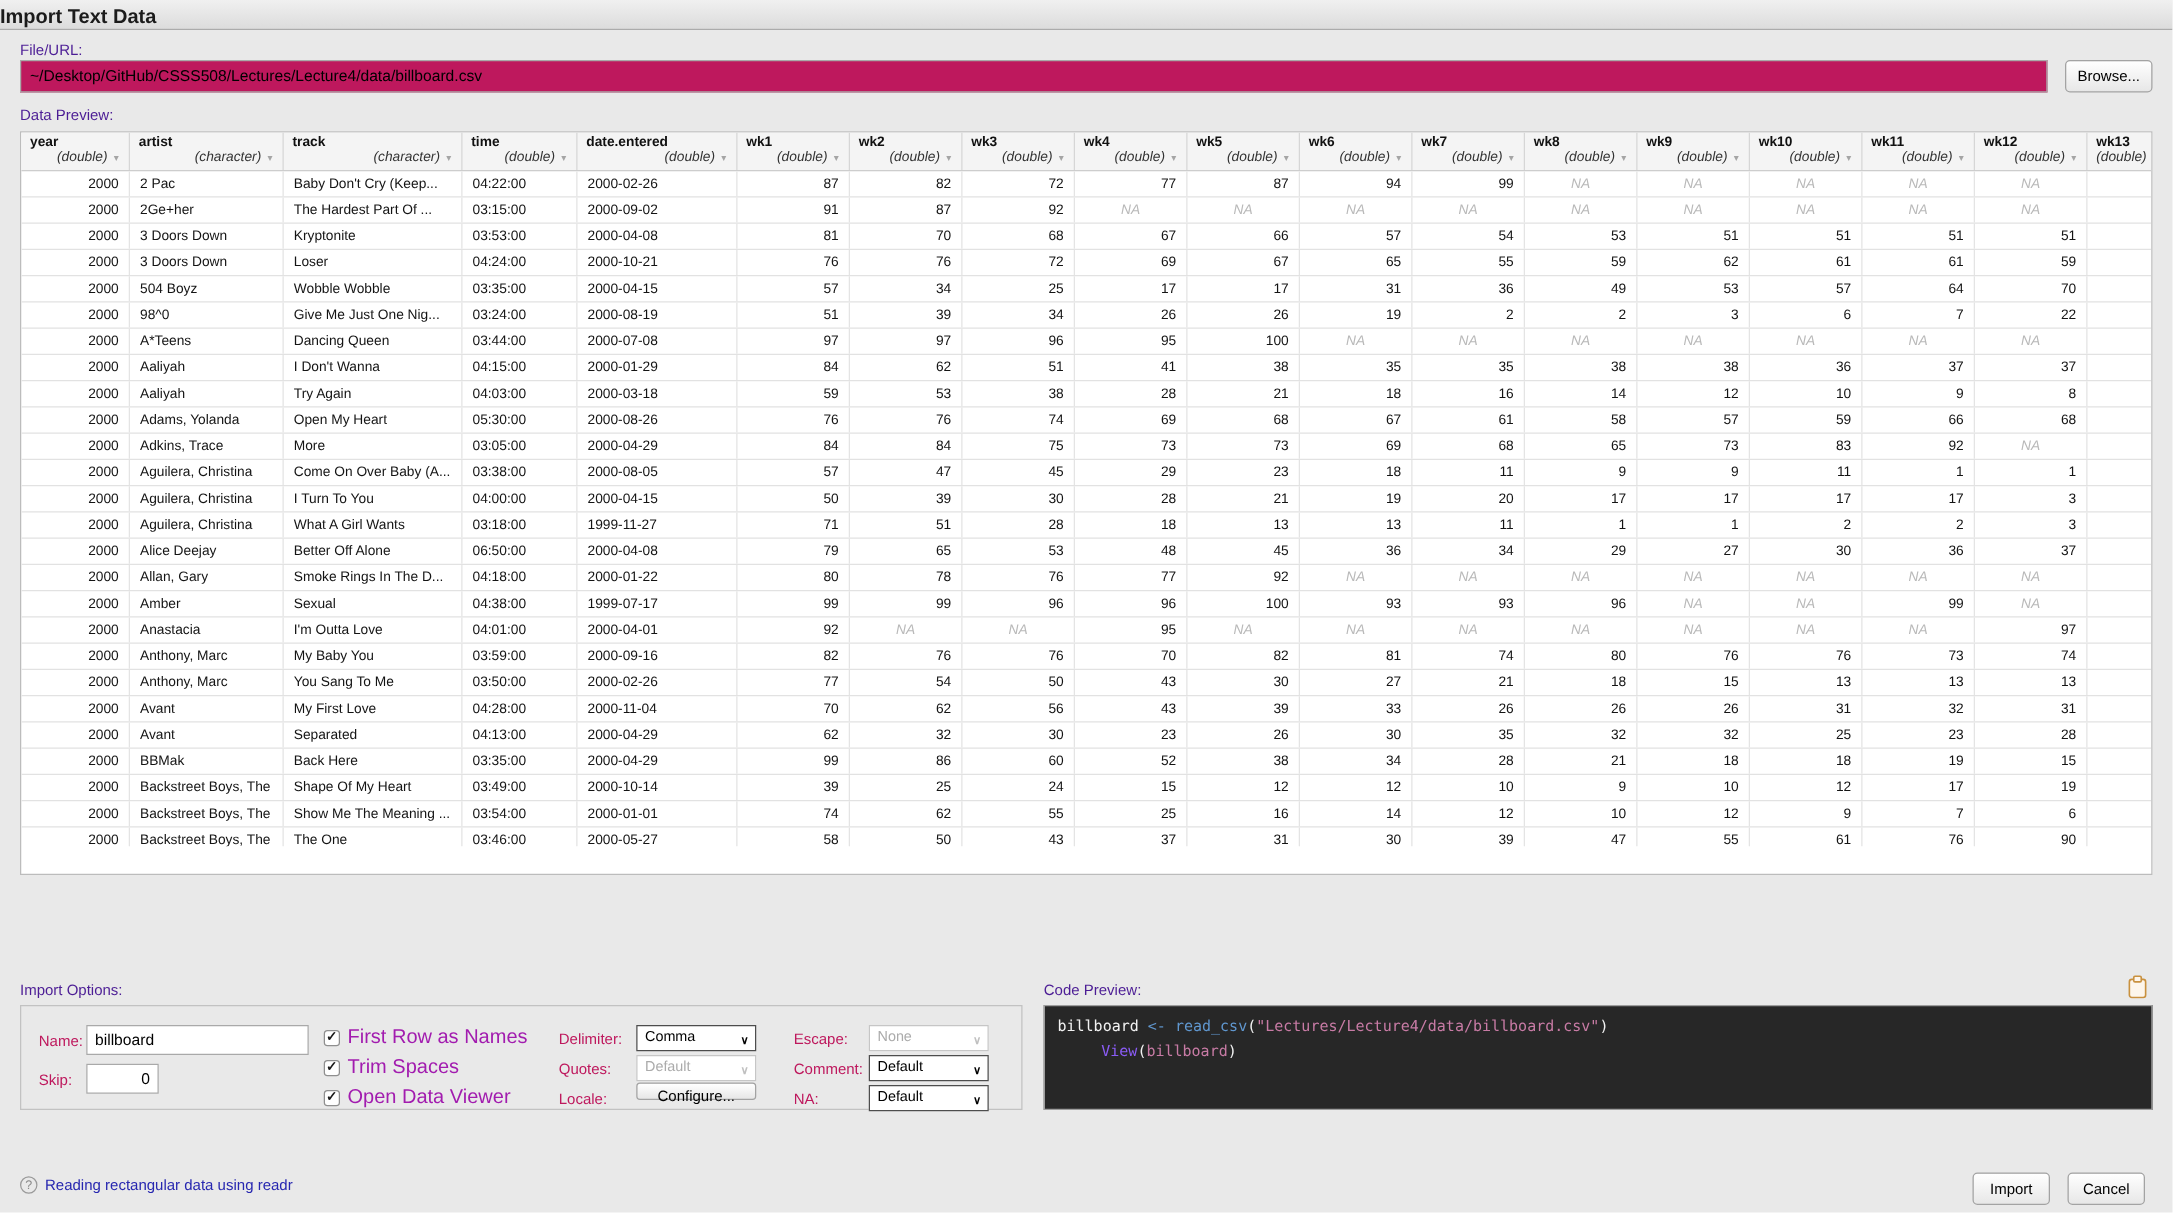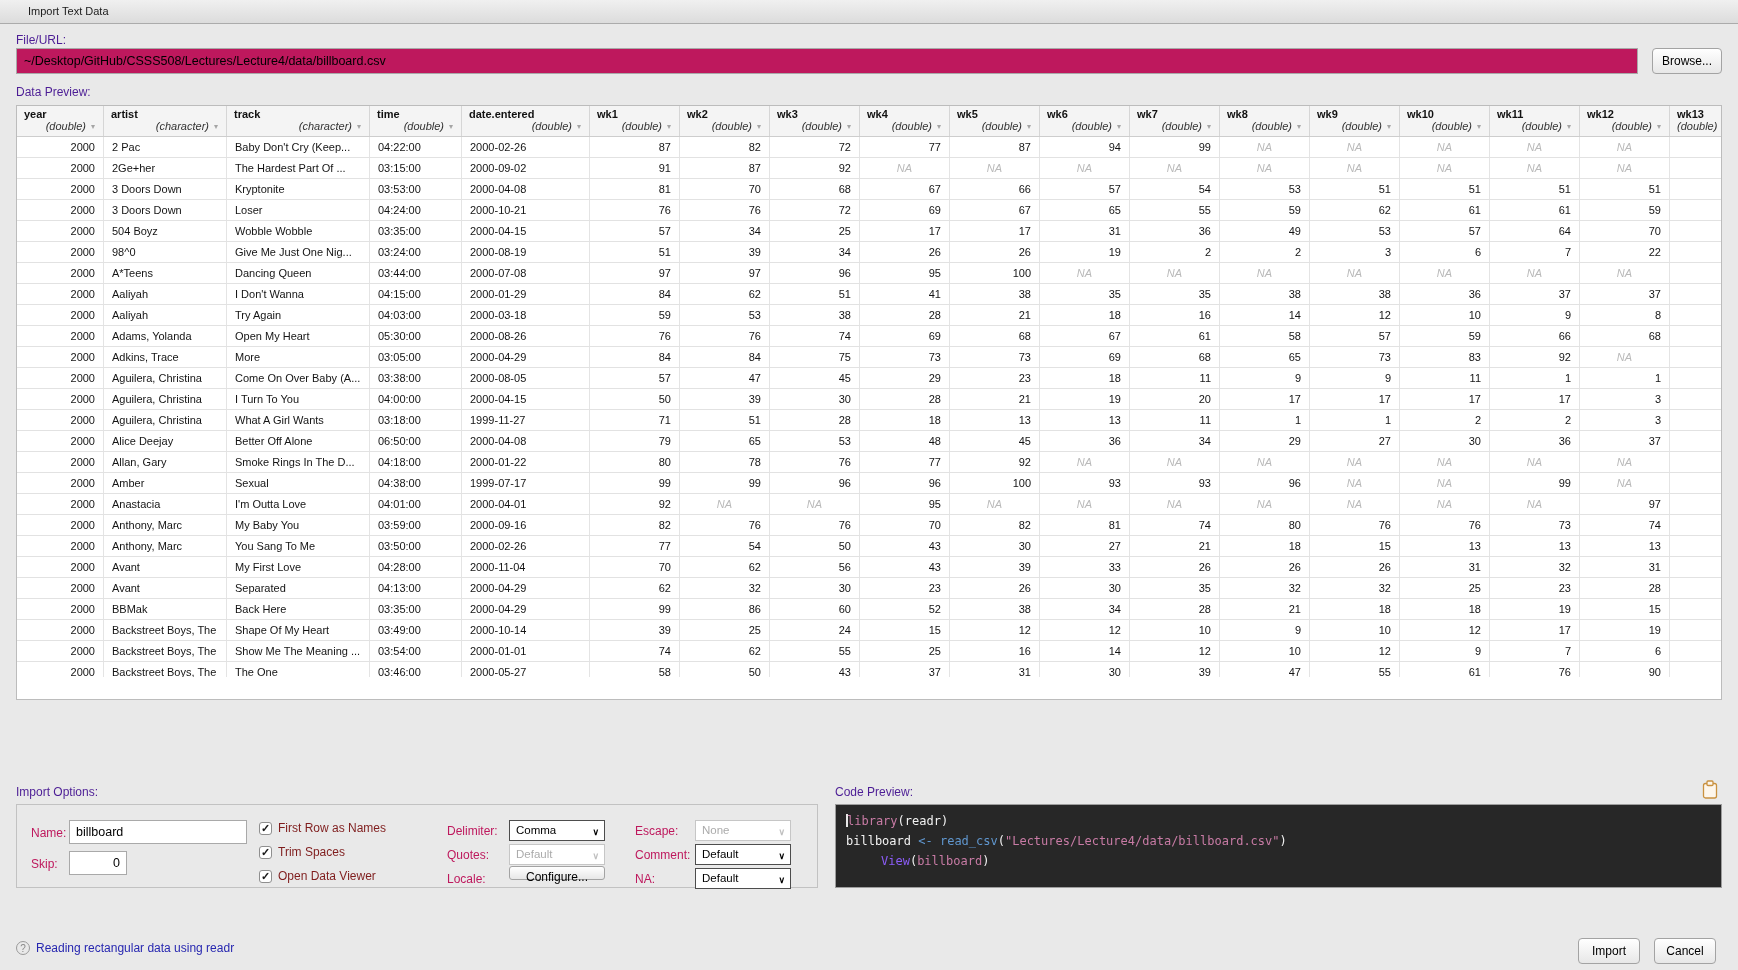--- a/index.html
+++ b/index.html
@@ -1,18 +1,18 @@
 <!DOCTYPE html>
 <html><head>
 <meta charset="utf-8">
 <style>
   html,body{margin:0;padding:0;}
   body{width:1738px;height:970px;background:#E9E9E9;font-family:"Liberation Sans",sans-serif;position:relative;overflow:hidden;}
   .titlebar{position:absolute;left:0;top:0;width:1738px;height:24px;background:linear-gradient(#F0F0F0,#DCDCDC);border-bottom:1px solid #ABABAB;box-sizing:border-box;}
-  .titlebar span{position:absolute;left:28px;top:5px;font-size:11px;color:#1b1b1b;}
+  .titlebar span{position:absolute;left:0;top:5px;font-size:16px;color:#1b1b1b;font-weight:bold;}
   .label{position:absolute;font-size:12px;color:#4c1d95;}
   .fileinput{position:absolute;left:16px;top:48px;width:1622px;height:26px;box-sizing:border-box;border:1px solid #A9A9A9;background:#be185d;font-size:12.5px;padding:0 7px;font-family:inherit;color:#000;}
   .btn{box-sizing:border-box;background:linear-gradient(#FFFFFF,#E7E7E7);border:1px solid #A3A3A3;border-radius:4px;font-size:12px;color:#000;text-align:center;font-family:inherit;position:absolute;}
   .browse{left:1652px;top:48px;width:70px;height:26px;line-height:24px;}
   .table-wrap{position:absolute;left:16px;top:105px;width:1706px;height:595px;box-sizing:border-box;border:1px solid #BCBCBC;background:#fff;overflow:hidden;}
   .thead{display:flex;height:31px;background:#F4F4F4;border-bottom:1px solid #CDCDCD;box-sizing:border-box;}
   .th{box-sizing:border-box;border-right:1px solid #D6D6D6;padding:2px 6px 0 7px;overflow:hidden;flex-shrink:0;}
   .th .nm{font-size:11px;font-weight:bold;color:#111;white-space:nowrap;}
   .th .ty{display:flex;justify-content:flex-end;align-items:center;gap:5px;font-size:11px;font-style:italic;color:#333;padding-right:2px;white-space:nowrap;}
   .th .ty.clip{justify-content:flex-start;}
@@ -24,21 +24,21 @@
   .td.na{color:#B9B9B9;font-style:italic;text-align:center;}
   .w0{width:87px}.w1{width:123px}.w2{width:143px}.w3{width:92px}.w4{width:128px}.wwk{width:90px}.wlast{width:53px;border-right:none;}
   .status{height:22px;background:#EFEFEF;border-top:1px solid #D8D8D8;font-size:11px;color:#3d3d3d;line-height:21px;padding-left:8px;box-sizing:border-box;}
   .panel{position:absolute;box-sizing:border-box;border:1px solid #C2C2C2;}
   .options{left:16px;top:804px;width:802px;height:84px;}
   .opt-label{position:absolute;font-size:12px;color:#be185d;white-space:nowrap;}
   .textinput{position:absolute;box-sizing:border-box;border:1px solid #A9A9A9;background:#fff;font-size:12.5px;font-family:inherit;padding:0 6px;color:#000;}
   .skipinput{text-align:right;}
   .checkrow{position:absolute;display:flex;align-items:center;gap:6px;}
   .cb{width:13px;height:13px;box-sizing:border-box;border:1px solid #8F8F8F;border-radius:3px;background:#fff;font-size:11px;line-height:11px;text-align:center;color:#1a1a1a;font-weight:bold;flex-shrink:0;}
-  .cbl{font-size:12px;color:#7f1d1d;text-align:right;}
+  .cbl{font-size:16px;color:#a21caf;text-align:right;}
   .select{position:absolute;box-sizing:border-box;border:1px solid #4D4D4D;background:#fff;height:21px;font-size:11.5px;line-height:19px;padding:0 28px 0 6px;color:#000;white-space:nowrap;overflow:hidden;}
   .select .chev{position:absolute;right:5px;top:2px;font-size:9px;font-weight:bold;color:#000;}
   .select.disabled{border-color:#C6C6C6;color:#ABABAB;}
   .select.disabled .chev{color:#C0C0C0;}
   .codepanel{position:absolute;left:835px;top:804px;width:887px;height:84px;border:1px solid #9D9D9D;box-sizing:border-box;padding:6px 10px;overflow:hidden;}
   .codeline{font-family:"DejaVu Sans Mono",monospace;font-size:12px;line-height:20px;white-space:pre;}
   .caret{display:inline-block;width:2px;height:13px;background:#E8E8E8;margin-right:-1px;vertical-align:-2px;}
   .clip-icon{position:absolute;left:1702px;top:780px;}
   .help{position:absolute;left:16px;top:941px;display:flex;align-items:center;gap:6px;}
   .help-icon{width:14px;height:14px;border-radius:50%;border:1px solid #9A9A9A;color:#888;font-size:10px;line-height:13px;text-align:center;box-sizing:border-box;}
@@ -762,21 +762,20 @@
       <span class="chev">∨</span>
     </div>
   </div>
 
   <div class="label" style="left:835px;top:785px">Code Preview:</div>
   <svg class="clip-icon" width="16" height="19" viewBox="0 0 16 19">
     <rect x="1.5" y="3.5" width="13" height="14.5" rx="2" fill="#FDF6EC" stroke="#C9913F" stroke-width="1.3"></rect>
     <rect x="5" y="1" width="6" height="4.5" rx="1" fill="#FDF6EC" stroke="#C9913F" stroke-width="1.3"></rect>
   </svg>
   <div class="codepanel" style="background: rgb(39, 39, 39);">
-      <div class="codeline"><span class="caret"></span><span style="color: rgb(200, 123, 165);">library</span><span style="color: rgb(242, 242, 242);">(readr)</span></div>
       <div class="codeline"><span style="color: rgb(242, 242, 242);">billboard </span><span style="color: rgb(96, 151, 207);">&lt;-</span><span style="color: rgb(242, 242, 242);"> </span><span style="color: rgb(96, 151, 207);">read_csv</span><span style="color: rgb(242, 242, 242);">(</span><span style="color: rgb(200, 123, 165);">"Lectures/Lecture4/data/billboard.csv"</span><span style="color: rgb(242, 242, 242);">)</span></div>
       <div class="codeline"><span style="color: #8b5cf6; margin-left: 35px;">View</span><span style="color: rgb(242, 242, 242);">(</span><span style="color: rgb(200, 123, 165);">billboard</span><span style="color: rgb(242, 242, 242);">)</span></div>
     </div>
 
   <div class="help">
     <span class="help-icon">?</span>
     <span class="help-text">Reading rectangular data using readr</span>
   </div>
   <div class="btn import-btn">Import</div>
   <div class="btn cancel-btn">Cancel</div>

